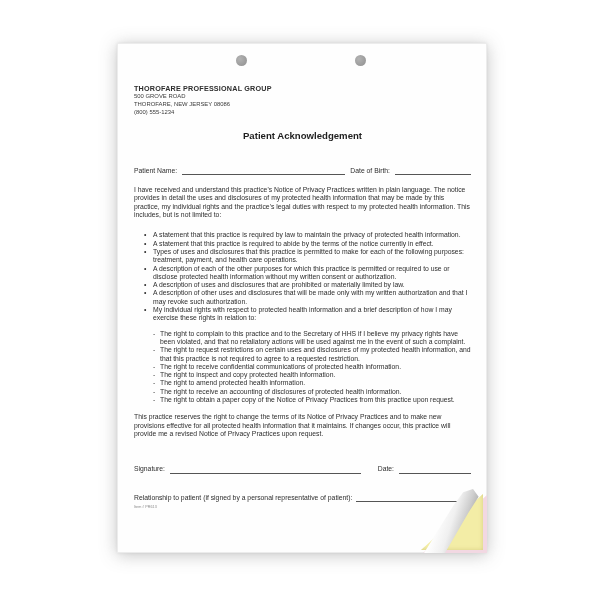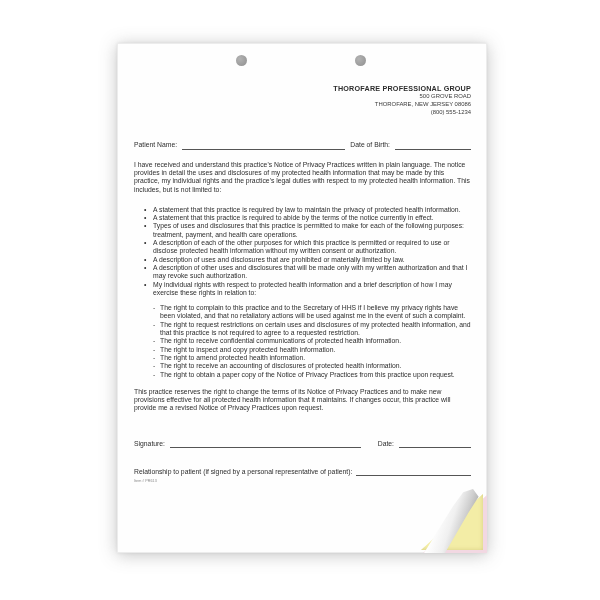--- a/index.html
+++ b/index.html
@@ -15,21 +15,21 @@
     padding:0 15px 0 16px;
     border:1px solid #ececec;
     box-shadow:0 2px 16px rgba(90,90,90,0.35), 0 0 3px rgba(0,0,0,0.08);
   }
   .hole{
     position:absolute;width:11px;height:11px;border-radius:50%;
     background:radial-gradient(circle at 35% 35%, #b3b3b3, #8f8f8f);
   }
   .hole-left{left:118px;top:11px;}
   .hole-right{left:237px;top:11px;}
-  .letterhead{margin-top:40px;text-align:right;}
+  .letterhead{margin-top:40px;text-align:left;}
   .company{font-size:7.2px;font-weight:bold;letter-spacing:.2px;line-height:9px;}
   .addr{font-size:5.9px;line-height:7.8px;color:#3a3a3a;}
   .doc-title{text-align:center;margin-top:14px;font-weight:bold;font-size:9.6px;line-height:11.5px;color:#1f1f1f;}
   .row{display:flex;align-items:flex-end;font-size:6.8px;line-height:8.3px;}
   .row-patient{margin-top:25px;}
   .blank{border-bottom:1px solid #555;height:7px;}
   .grow{flex:1;margin:0 5px;}
   .dob-blank{width:76px;margin-left:5px;}
   .lbl{white-space:nowrap;}
   .intro{margin:11px 0 0;font-size:6.8px;line-height:8.3px;text-align:left;}
@@ -72,20 +72,21 @@
     <div class="hole hole-right"></div>
 
     <div class="letterhead">
       <div class="company">THOROFARE PROFESSIONAL GROUP</div>
       <div class="addr">500 GROVE ROAD</div>
       <div class="addr">THOROFARE, NEW JERSEY  08086</div>
       <div class="addr">(800) 555-1234</div>
     </div>
 
     <div class="doc-title">
+      <div>Patient Acknowledgement</div>
     </div>
 
     <div class="row row-patient">
       <span class="lbl">Patient Name:</span>
       <span class="blank grow"></span>
       <span class="lbl">Date of Birth:</span>
       <span class="blank dob-blank"></span>
     </div>
 
     <p class="intro">I have received and understand this practice's Notice of Privacy Practices written in plain language. The notice provides in detail the uses and disclosures of my protected health information that may be made by this practice, my individual rights and the practice's legal duties with respect to my protected health information.  This includes, but is not limited to:</p>

